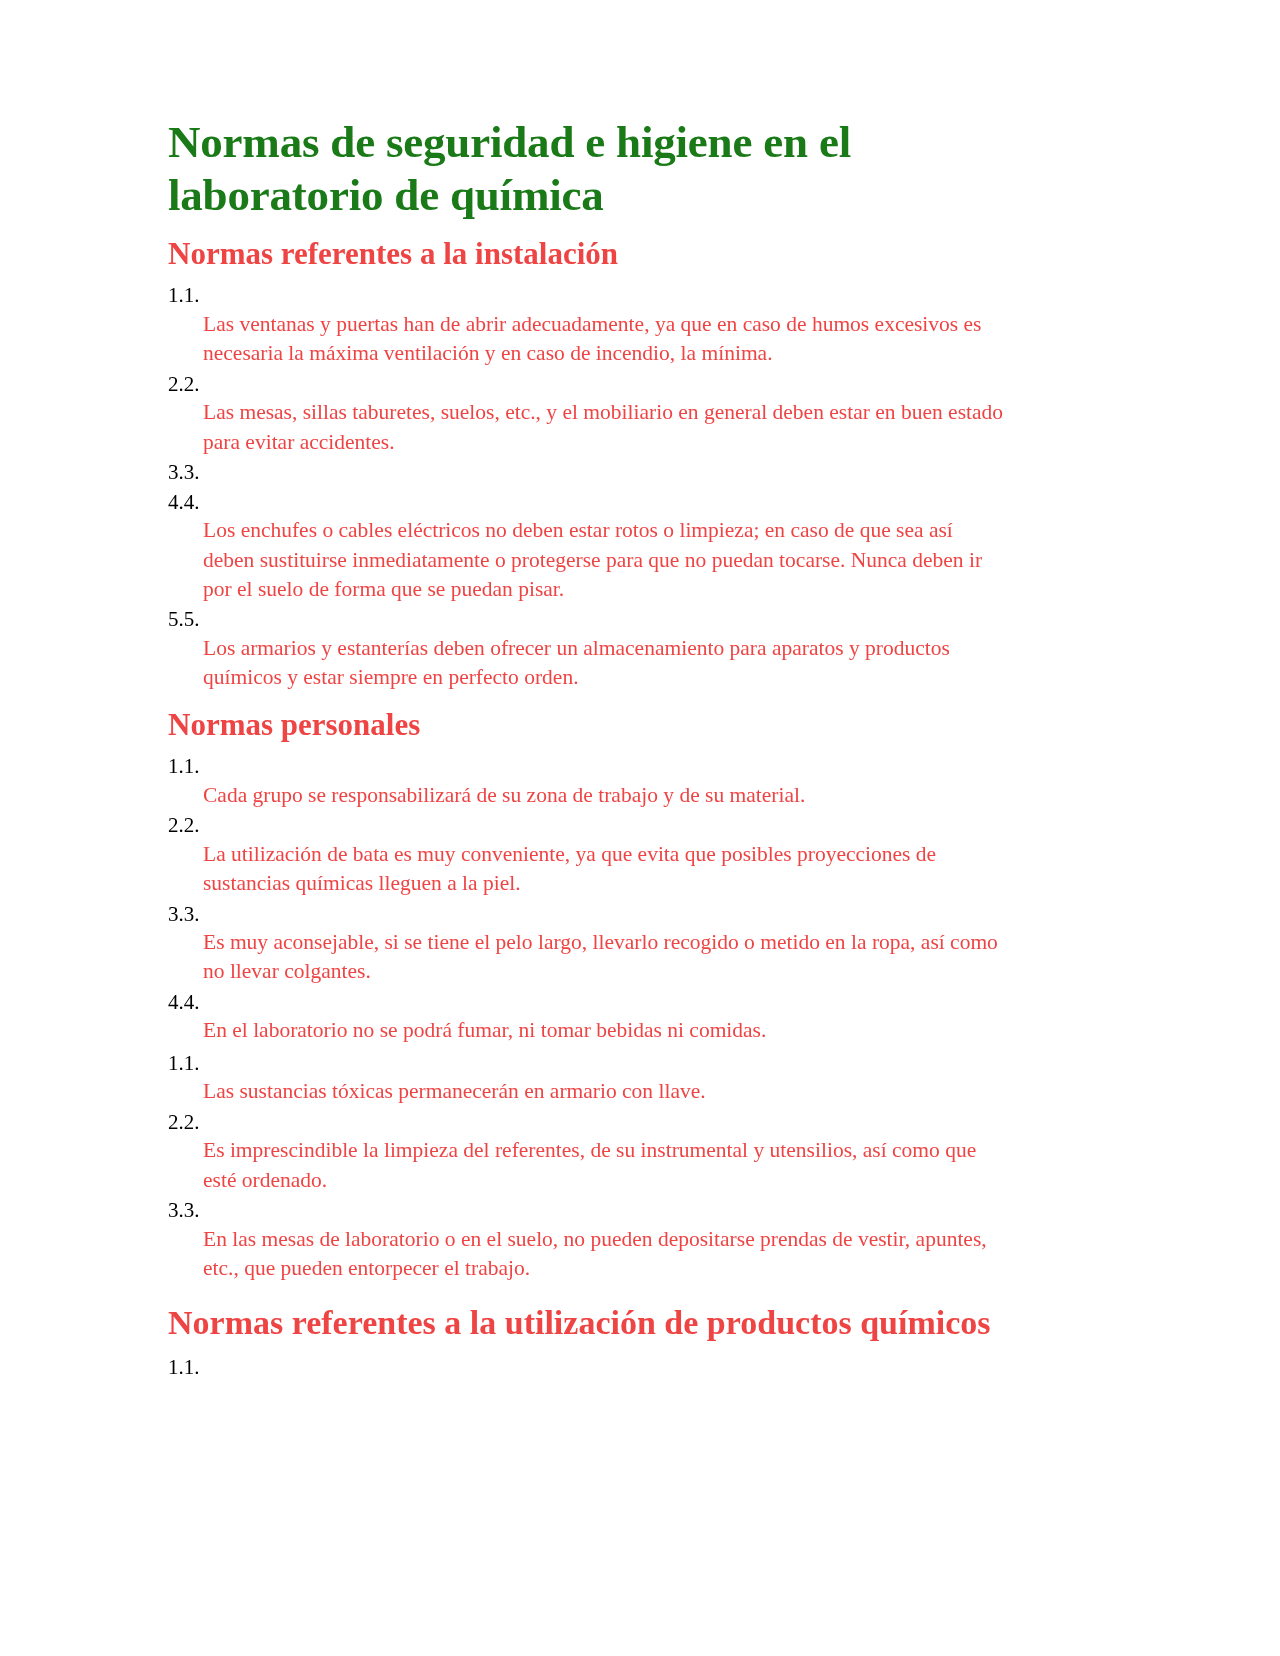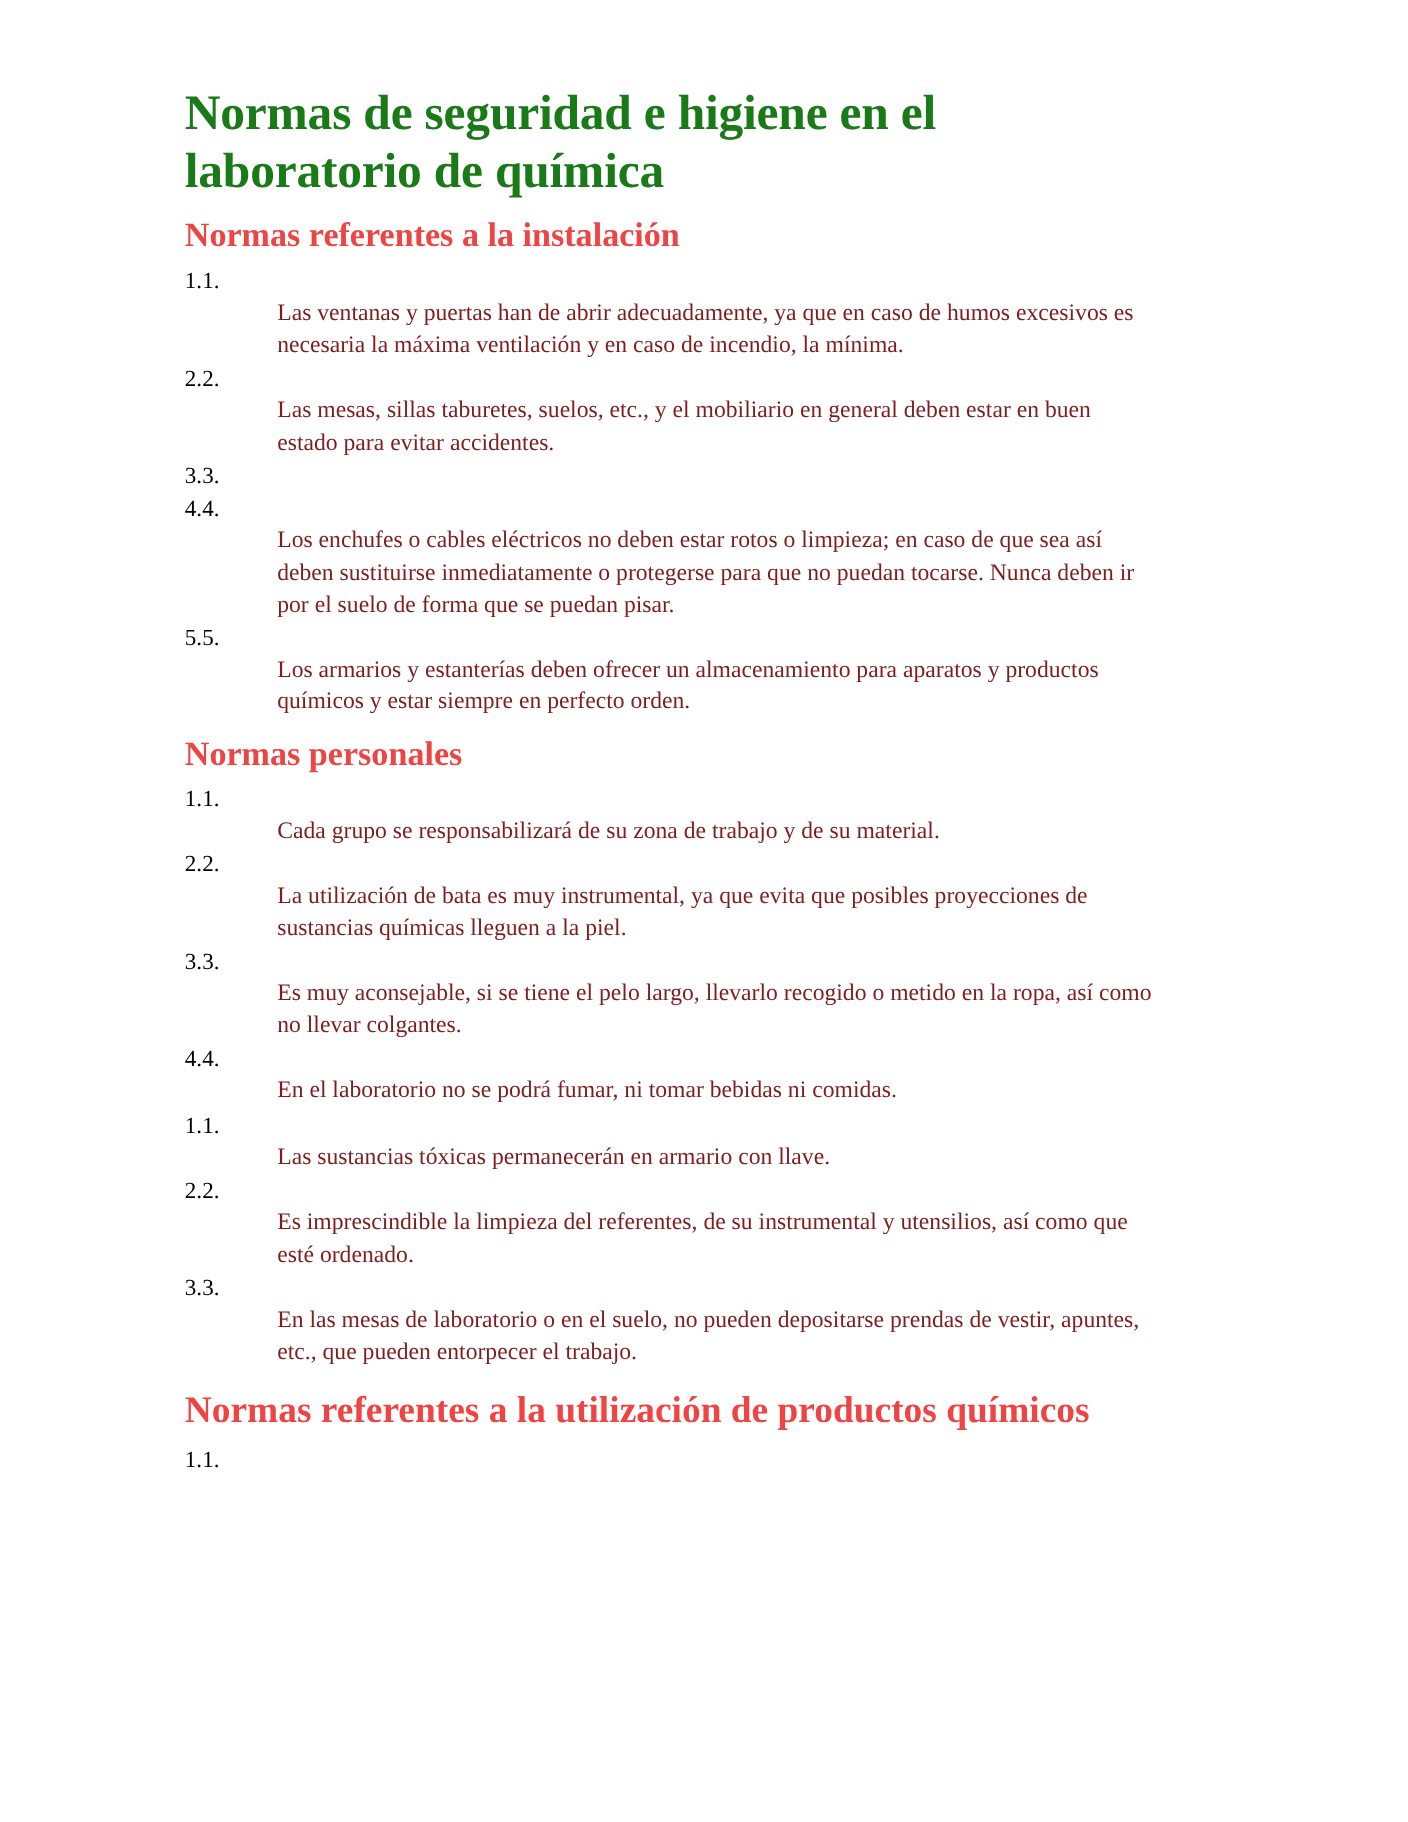--- a/index.html
+++ b/index.html
@@ -14,21 +14,21 @@
     font-family: "Liberation Serif", "DejaVu Serif", serif;
     color: #000000;
     -webkit-font-smoothing: antialiased;
   }
   .page {
     position: relative;
     width: 1280px;
     height: 1656px;
     background: #ffffff;
     box-sizing: border-box;
-    padding: 76px 232px 0 168px;
+    padding: 116px 232px 0 168px;
     overflow: hidden;
   }
   .doc-title {
     color: #1a7a18;
     font-family: "Liberation Serif", "DejaVu Serif", serif;
     font-weight: bold;
     font-size: 45px;
     line-height: 1.17;
     margin: 0 0 6px 0;
     letter-spacing: -0.2px;
@@ -64,24 +64,24 @@
     font-size: 21px;
     line-height: 1.32;
     color: #000;
     padding-left: 0px;
   }
   ol.rules > li .marker::before {
     content: counter(rulecount) ".";
   }
   ol.rules > li .rule-text {
     display: block;
-    margin-left: 84px;
+    margin-left: 35px;
     font-size: 21.5px;
     line-height: 1.36;
-    color: #7f1d1d;
+    color: #ef4444;
     text-align: left;
     max-width: 800px;
   }
   ol.rules > li.empty .rule-text {
     min-height: 2px;
   }
 </style>
 </head>
 <body>
 
@@ -113,21 +113,21 @@
         </li>
       </ol>
       <h2 class="section-heading">Normas personales</h2>
       <ol class="rules">
         <li>
           <span class="marker">1.</span>
           <span class="rule-text">Cada grupo se responsabilizará de su zona de trabajo y de su material.</span>
         </li>
         <li>
           <span class="marker">2.</span>
-          <span class="rule-text">La utilización de bata es muy instrumental, ya que evita que posibles proyecciones de sustancias químicas lleguen a la piel.</span>
+          <span class="rule-text">La utilización de bata es muy conveniente, ya que evita que posibles proyecciones de sustancias químicas lleguen a la piel.</span>
         </li>
         <li>
           <span class="marker">3.</span>
           <span class="rule-text">Es muy aconsejable, si se tiene el pelo largo, llevarlo recogido o metido en la ropa, así como no llevar colgantes.</span>
         </li>
         <li>
           <span class="marker">4.</span>
           <span class="rule-text">En el laboratorio no se podrá fumar, ni tomar bebidas ni comidas.</span>
         </li>
       </ol>

